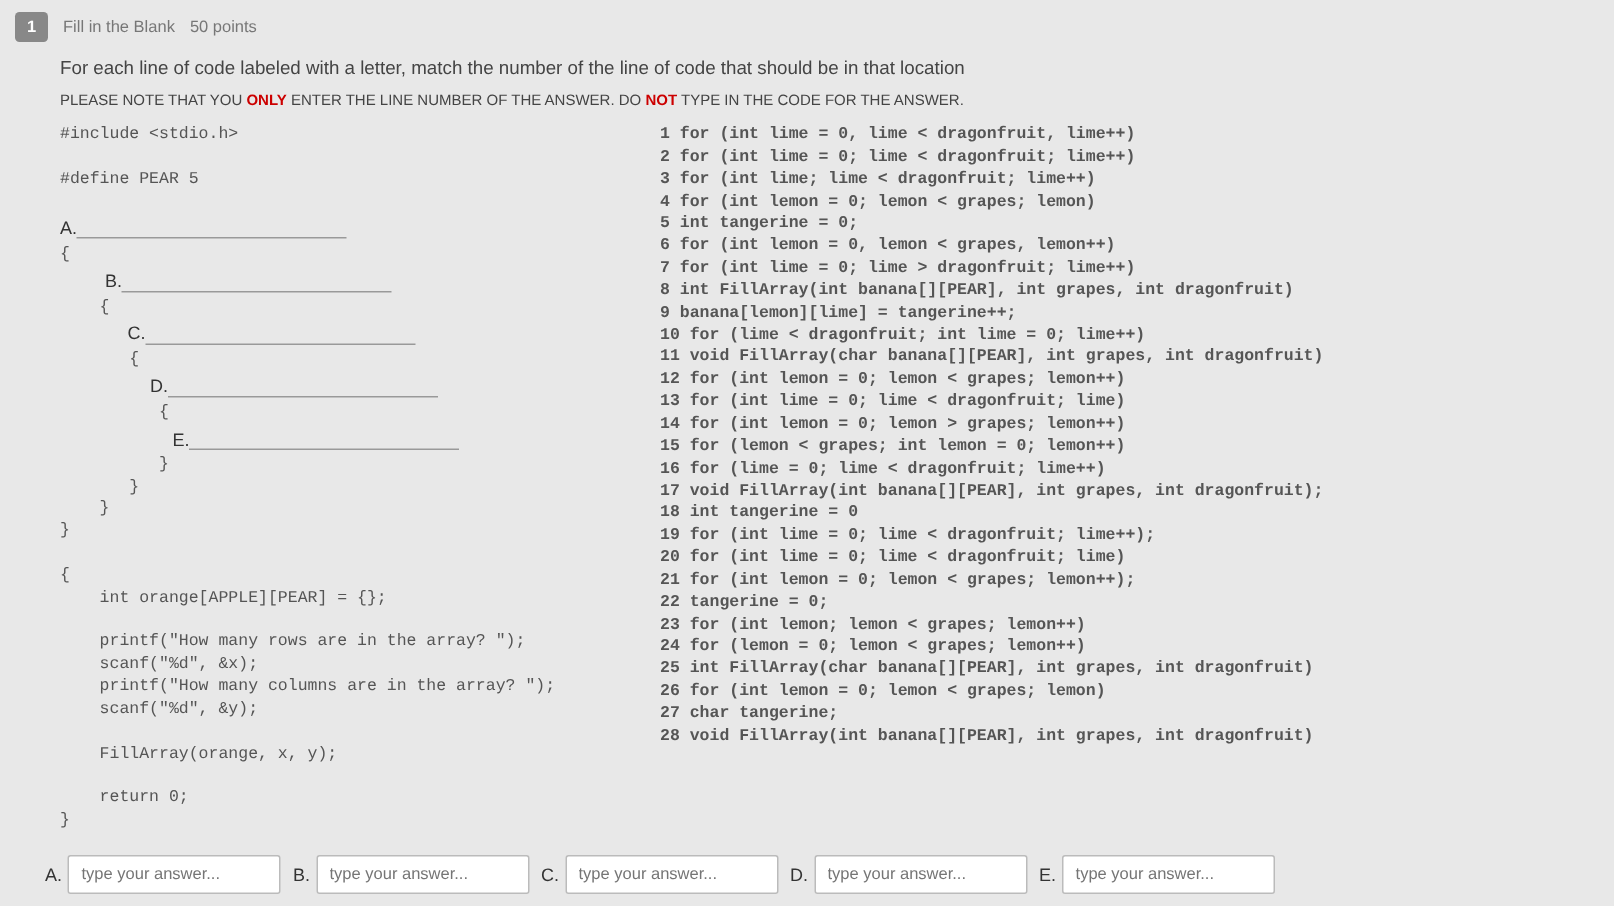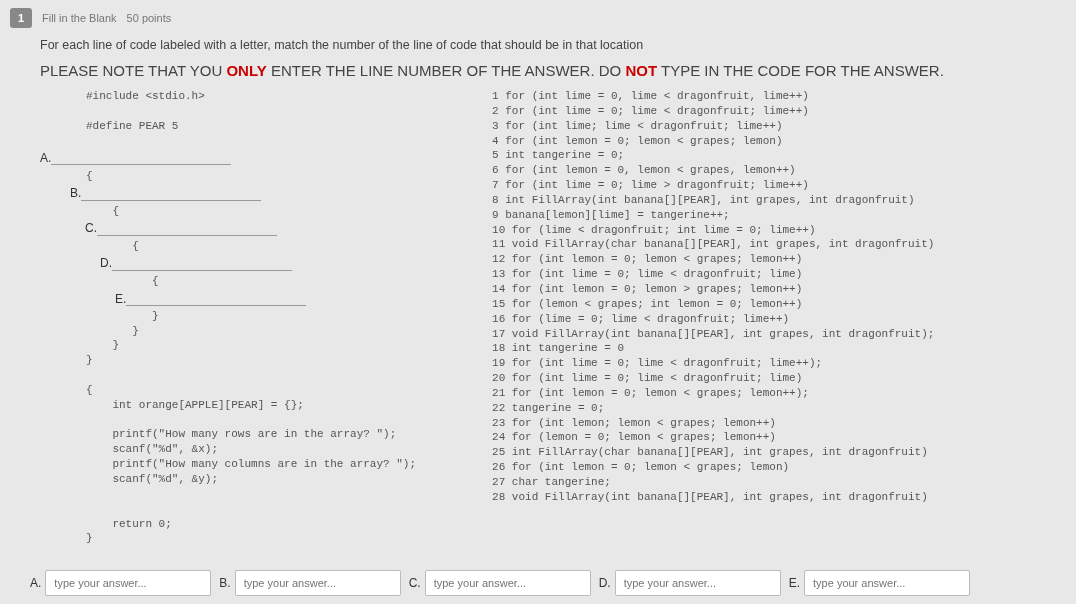--- a/index.html
+++ b/index.html
@@ -2,33 +2,33 @@
 <html><head>
   <meta charset="utf-8">
   <style>
     * { margin: 0; padding: 0; box-sizing: border-box; }
     body { font-family: Arial, sans-serif; background: #e8e8e8; color: #333; font-size: 11px; width: 1076px; height: 604px; overflow: hidden; position: relative; }
     .header { display: flex; align-items: center; padding: 8px 20px 4px 10px; gap: 10px; }
     .qnum { background: #888; color: #fff; width: 22px; height: 20px; display: flex; align-items: center; justify-content: center; border-radius: 3px; font-weight: bold; }
     .qtype { color: #777; font-size: 11px; }
     .qpoints { color: #777; font-size: 11px; text-align: center; }
     .instructions { padding: 6px 43px 6px 40px; font-size: 12.5px; color: #444; }
-    .note { padding: 4px 48px 10px 40px; font-size: 15px; color: #444; font-weight: 500; }
+    .note { padding: 4px 48px 10px 40px; font-size: 10px; color: #444; font-weight: 500; }
     .only, .not { color: #c00; font-weight: bold; }
     .code-area { display: flex; padding: 0 20px 0 40px; gap: 30px; font-family: 'Courier New', monospace; font-size: 11px; color: #555; line-height: 1.35; }
     .left-col { flex: 0 0 370px; }
-    .right-col { flex: 1; white-space: pre; }
-    .code-line { white-space: pre; margin-left: 46px; }
+    .right-col { flex: 1; white-space: pre; font-weight: bold; }
+    .code-line { white-space: pre; }
     .blank-line { display: flex; align-items: center; margin: 2px 0; }
     .blank-slot { border-bottom: 1px solid #999; flex: 0 0 180px; height: 14px; }
     .indent { display: inline-block; }
     .answers { position: absolute; bottom: 8px; left: 30px; right: 20px; display: flex; gap: 8px; align-items: center; }
     .ans-group { display: flex; align-items: center; gap: 4px; }
     .ans-label { font-family: Arial, sans-serif; font-size: 12px; color: #333; }
-    .ans-input { border: 1px solid #bbb; background: #fff; padding: 6px 8px; font-size: 11px; color: #888; width: 166px; border-radius: 2px; font-family: Arial, sans-serif; }
+    .ans-input { border: 1px solid #bbb; background: #fff; padding: 6px 8px; font-size: 11px; color: #888; width: 142px; border-radius: 2px; font-family: Arial, sans-serif; }
   </style>
 </head>
 <body>
 
 <div class="header">
   <div class="qnum">1</div>
   <span class="qtype">Fill in the Blank</span>
   <span class="qpoints">50 points</span>
 </div>
 
@@ -78,20 +78,21 @@
     <div class="code-line">}</div>
     <div class="code-line">&nbsp;</div>
     <div class="code-line">{</div>
     <div class="code-line">    int orange[APPLE][PEAR] = {};</div>
     <div class="code-line">&nbsp;</div>
     <div class="code-line">    printf("How many rows are in the array? ");</div>
     <div class="code-line">    scanf("%d", &amp;x);</div>
     <div class="code-line">    printf("How many columns are in the array? ");</div>
     <div class="code-line">    scanf("%d", &amp;y);</div>
     <div class="code-line">&nbsp;</div>
+    <div class="code-line">    FillArray(orange, x, y);</div>
     <div class="code-line">&nbsp;</div>
     <div class="code-line">    return 0;</div>
     <div class="code-line">}</div>
   </div>
   <div class="right-col" id="right-col"><div class="code-line">1 for (int lime = 0, lime &lt; dragonfruit, lime++)</div><div class="code-line">2 for (int lime = 0; lime &lt; dragonfruit; lime++)</div><div class="code-line">3 for (int lime; lime &lt; dragonfruit; lime++)</div><div class="code-line">4 for (int lemon = 0; lemon &lt; grapes; lemon)</div><div class="code-line">5 int tangerine = 0;</div><div class="code-line">6 for (int lemon = 0, lemon &lt; grapes, lemon++)</div><div class="code-line">7 for (int lime = 0; lime &gt; dragonfruit; lime++)</div><div class="code-line">8 int FillArray(int banana[][PEAR], int grapes, int dragonfruit)</div><div class="code-line">9 banana[lemon][lime] = tangerine++;</div><div class="code-line">10 for (lime &lt; dragonfruit; int lime = 0; lime++)</div><div class="code-line">11 void FillArray(char banana[][PEAR], int grapes, int dragonfruit)</div><div class="code-line">12 for (int lemon = 0; lemon &lt; grapes; lemon++)</div><div class="code-line">13 for (int lime = 0; lime &lt; dragonfruit; lime)</div><div class="code-line">14 for (int lemon = 0; lemon &gt; grapes; lemon++)</div><div class="code-line">15 for (lemon &lt; grapes; int lemon = 0; lemon++)</div><div class="code-line">16 for (lime = 0; lime &lt; dragonfruit; lime++)</div><div class="code-line">17 void FillArray(int banana[][PEAR], int grapes, int dragonfruit);</div><div class="code-line">18 int tangerine = 0</div><div class="code-line">19 for (int lime = 0; lime &lt; dragonfruit; lime++);</div><div class="code-line">20 for (int lime = 0; lime &lt; dragonfruit; lime)</div><div class="code-line">21 for (int lemon = 0; lemon &lt; grapes; lemon++);</div><div class="code-line">22 tangerine = 0;</div><div class="code-line">23 for (int lemon; lemon &lt; grapes; lemon++)</div><div class="code-line">24 for (lemon = 0; lemon &lt; grapes; lemon++)</div><div class="code-line">25 int FillArray(char banana[][PEAR], int grapes, int dragonfruit)</div><div class="code-line">26 for (int lemon = 0; lemon &lt; grapes; lemon)</div><div class="code-line">27 char tangerine;</div><div class="code-line">28 void FillArray(int banana[][PEAR], int grapes, int dragonfruit)</div></div>
 </div>
 
 <div class="answers">
   <div class="ans-group">
     <span class="ans-label">A.</span>

